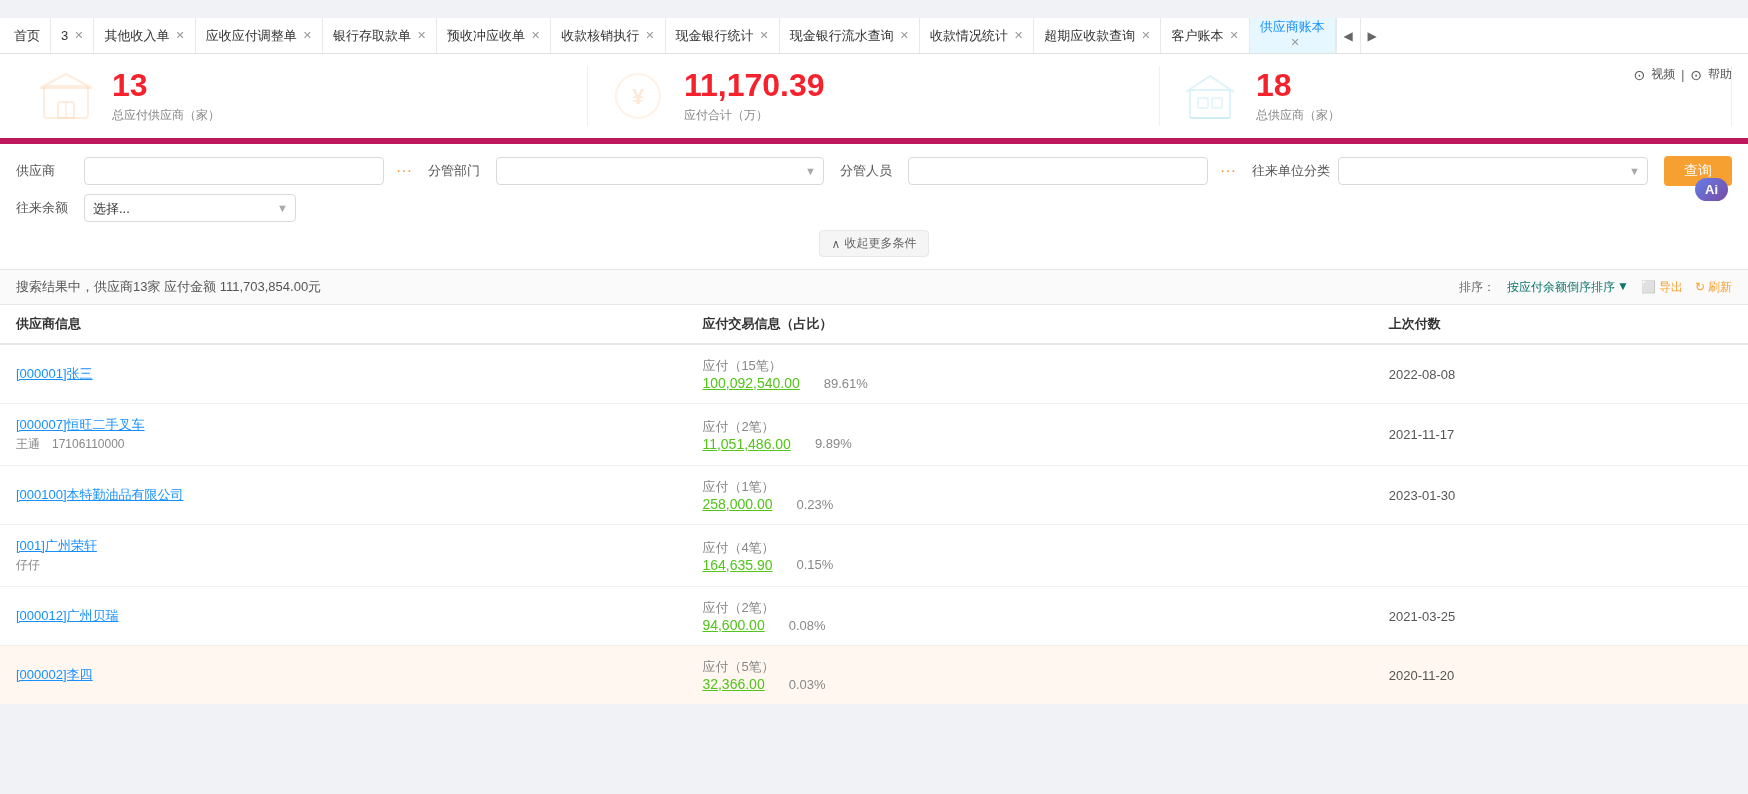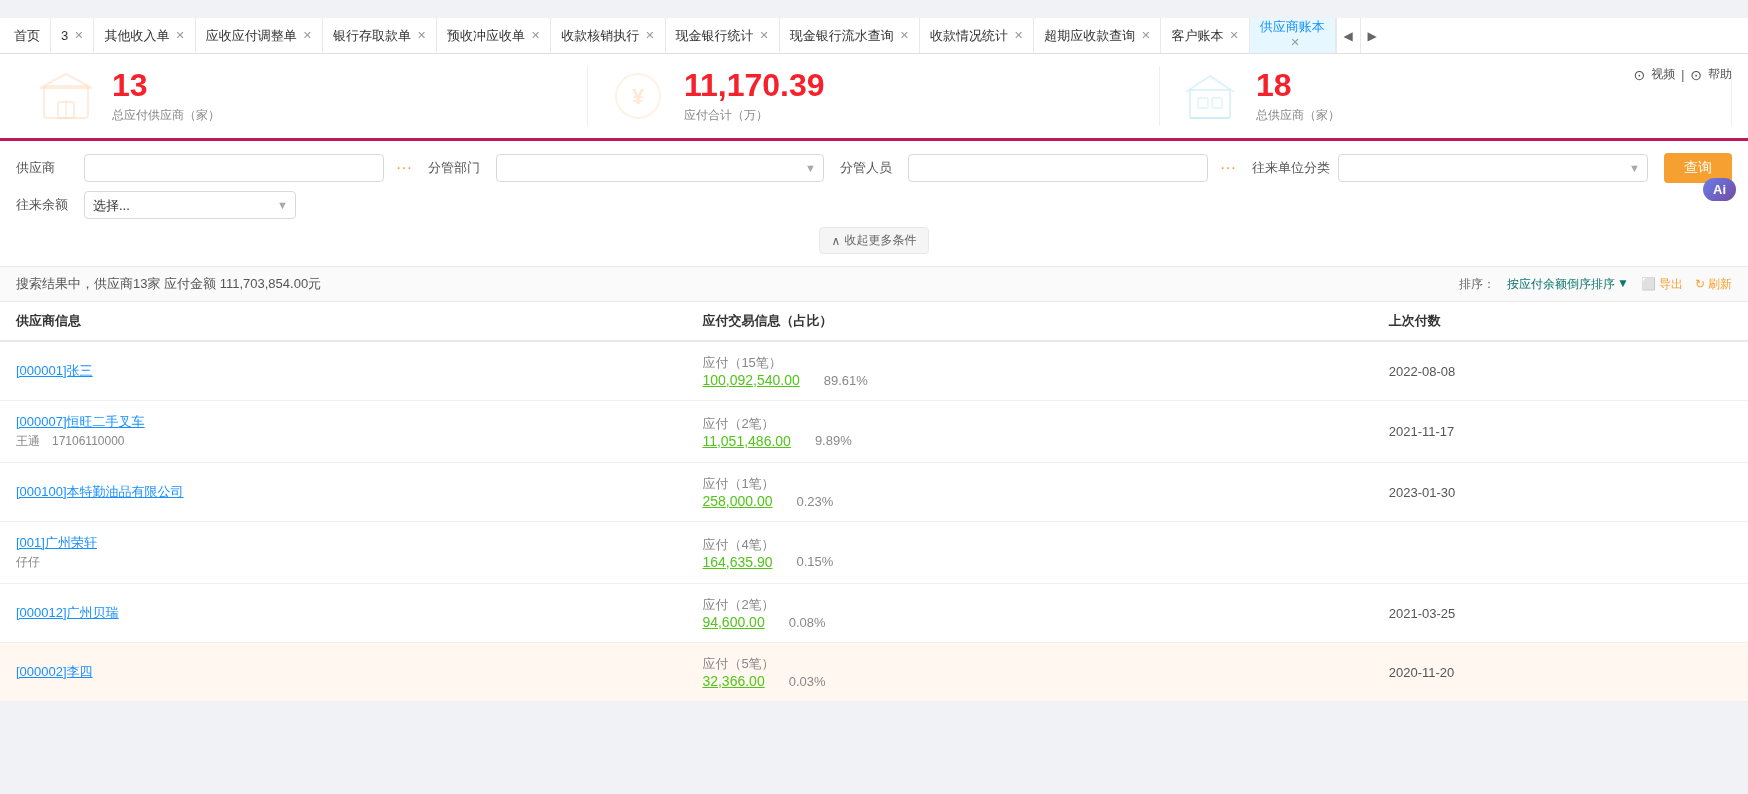--- a/index.html
+++ b/index.html
@@ -45,21 +45,21 @@
       background: #fff;
       border-left: 1px solid #e8e8e8;
     }
 
     
     .summary-bar {
       display: flex;
       align-items: center;
       background: #fff;
       padding: 12px 16px;
-      border-bottom: 3px solid #be185d;
+      border-bottom: 6px solid #be185d;
       position: relative;
     }
     .summary-card {
       display: flex;
       align-items: center;
       flex: 1;
       padding: 0 20px;
       border-right: 1px solid #f0f0f0;
     }
     .summary-card:last-of-type { border-right: none; }
@@ -274,21 +274,21 @@
 
     
     ::-webkit-scrollbar { width: 6px; height: 6px; }
     ::-webkit-scrollbar-track { background: #f1f1f1; }
     ::-webkit-scrollbar-thumb { background: #ccc; border-radius: 3px; }
 
     .page-wrapper { overflow-y: auto; height: 794px; margin-top: 18px; }
 
     .ai-btn {
       position: fixed;
-      right: 12px;
+      right: 20px;
       top: 178px;
       background: linear-gradient(135deg, #667eea 0%, #764ba2 100%);
       color: white;
       border: none;
       border-radius: 20px;
       padding: 4px 10px;
       font-size: 13px;
       cursor: pointer;
       font-weight: bold;
     }

